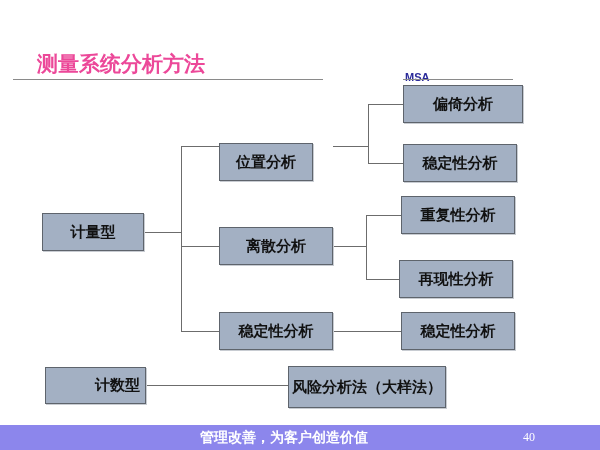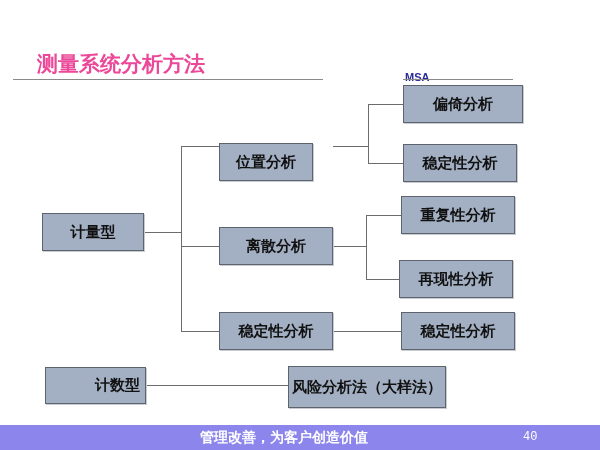--- a/index.html
+++ b/index.html
@@ -11,21 +11,21 @@
          font-family:"Liberation Sans", sans-serif; }
   .box { position:absolute; background:#a3b0c3; border:1.5px solid #5e646c; box-sizing:border-box;
          display:flex; align-items:center; justify-content:center; font-size:15px; color:#111; font-weight:bold;
          box-shadow: 1px 1px 0 #c8ccd2; }
   .hl { position:absolute; height:1px; background:#6c6c6c; }
   .vl { position:absolute; width:1px; background:#6c6c6c; }
   .footer { position:absolute; left:0; top:425px; width:600px; height:25px; background:#8c86ec; }
   .footer-text { position:absolute; left:0; width:600px; top:4px; text-align:center; padding-right:32px; box-sizing:border-box;
                  color:#ffffff; font-size:14px; font-weight:bold; }
   .page-num { position:absolute; left:523px; top:5px; color:#ffffff; font-size:12px;
-              font-family:Liberation Mono, monospace; }
+              font-family:Liberation Serif, serif; }
 </style>
 </head>
 <body>
 
 <div class="title">测量系统分析方法</div>
 <div class="rule" style="left:13px; top:79px; width:310px;"></div>
 <div class="msa">MSA</div>
 <div class="rule" style="left:403px; top:79px; width:110px;"></div>
 
 <div class="hl" style="left:144px; top:232px; width:37px;"></div>

